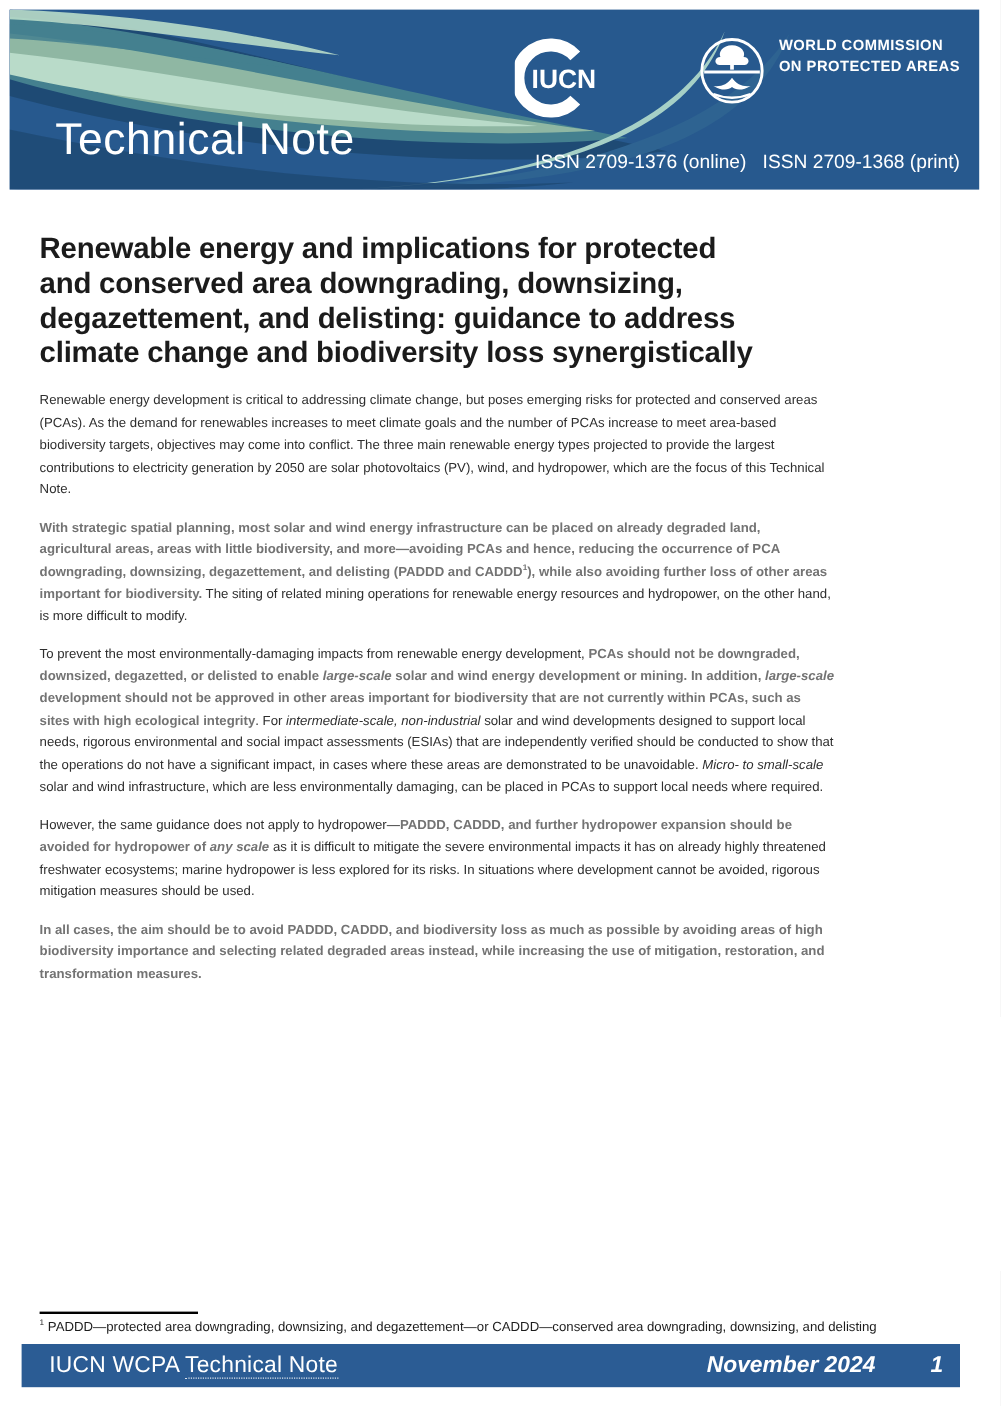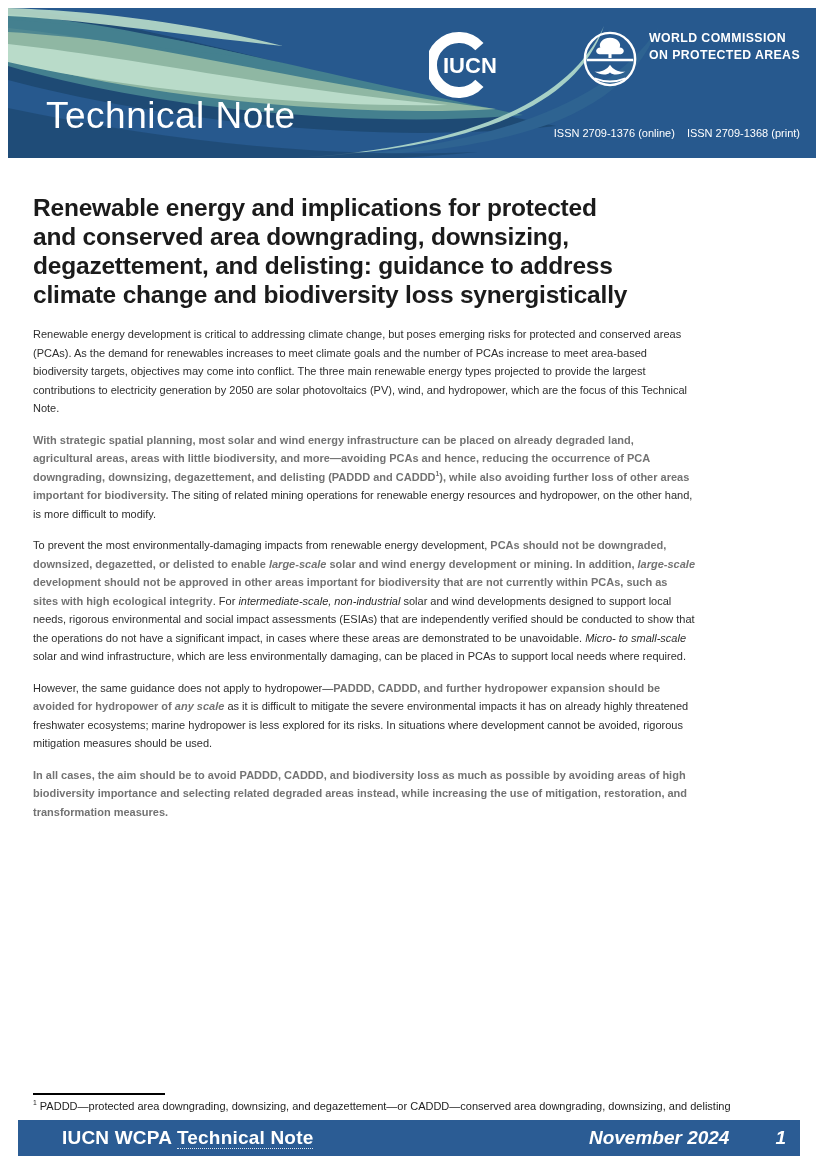--- a/index.html
+++ b/index.html
@@ -12,42 +12,42 @@
   .banner svg.waves{position:absolute;left:0;top:0;width:100%;height:100%;display:block;}
   .banner-title{position:absolute;left:38px;top:88px;font-size:37px;line-height:1.1;
                 color:#fff;letter-spacing:.5px;z-index:3;}
   .logo-row{position:absolute;right:16px;top:20px;display:flex;align-items:flex-start;z-index:3;gap:36px;}
   .iucn-logo{margin-right:30px;}
   .wcpa-logo{display:flex;align-items:flex-start;}
   .wcpa-emblem{margin-right:10px;margin-top:2px;}
   .wcpa-text{color:#fff;}
   .wcpa-acronym{font-size:33px;font-weight:bold;line-height:.95;letter-spacing:.5px;}
   .wcpa-sub{font-size:12.3px;font-weight:bold;letter-spacing:.4px;line-height:1.16;margin-top:3px;}
-  .issn{position:absolute;right:16px;top:119px;font-size:11px;color:#fff;z-index:3;}
+  .issn{position:absolute;right:16px;top:119px;font-size:16px;color:#fff;z-index:3;}
   .issn span{margin-left:9px;}
 
   
   .content{position:absolute;left:33px;top:193px;width:662px;color:#2e2e2e;}
   .doc-title{font-size:24.5px;line-height:29px;font-weight:bold;color:#1b1b1b;
              letter-spacing:-0.2px;white-space:pre-line;margin:0 0 16px 0;}
   .paragraphs p{margin:0 0 13px 0;font-size:11px;line-height:18.5px;color:#2e2e2e;}
   .paragraphs .b{font-weight:bold;color:#737373;}
   .paragraphs .i{font-style:italic;}
   sup{font-size:.62em;vertical-align:super;line-height:0;}
 
   
   .footnote-rule{position:absolute;left:33px;top:1093px;width:132px;height:2px;background:#000;}
   .footnote{position:absolute;left:33px;top:1100px;width:772px;font-size:11px;
             line-height:13px;color:#1d1d1d;}
 
   
   .footer-bar{position:absolute;left:18px;top:1120px;width:782px;height:36px;
               background:var(--footer-blue,#2B5C94);display:flex;align-items:center;
               justify-content:space-between;color:#fff;z-index:2;}
-  .footer-left{margin-left:44px;font-size:19px;font-weight:bold;letter-spacing:.2px;}
+  .footer-left{margin-left:23px;font-size:19px;font-weight:normal;letter-spacing:.2px;}
   .footer-link{border-bottom:1.5px dotted rgba(255,255,255,.85);cursor:pointer;}
   .footer-right{display:flex;align-items:center;margin-right:14px;font-style:italic;}
   .footer-date{font-size:19px;font-weight:bold;}
   .footer-page{font-size:19px;font-weight:bold;margin-left:46px;}
 </style>
 </head>
 <body>
 
 <div class="page">
 

